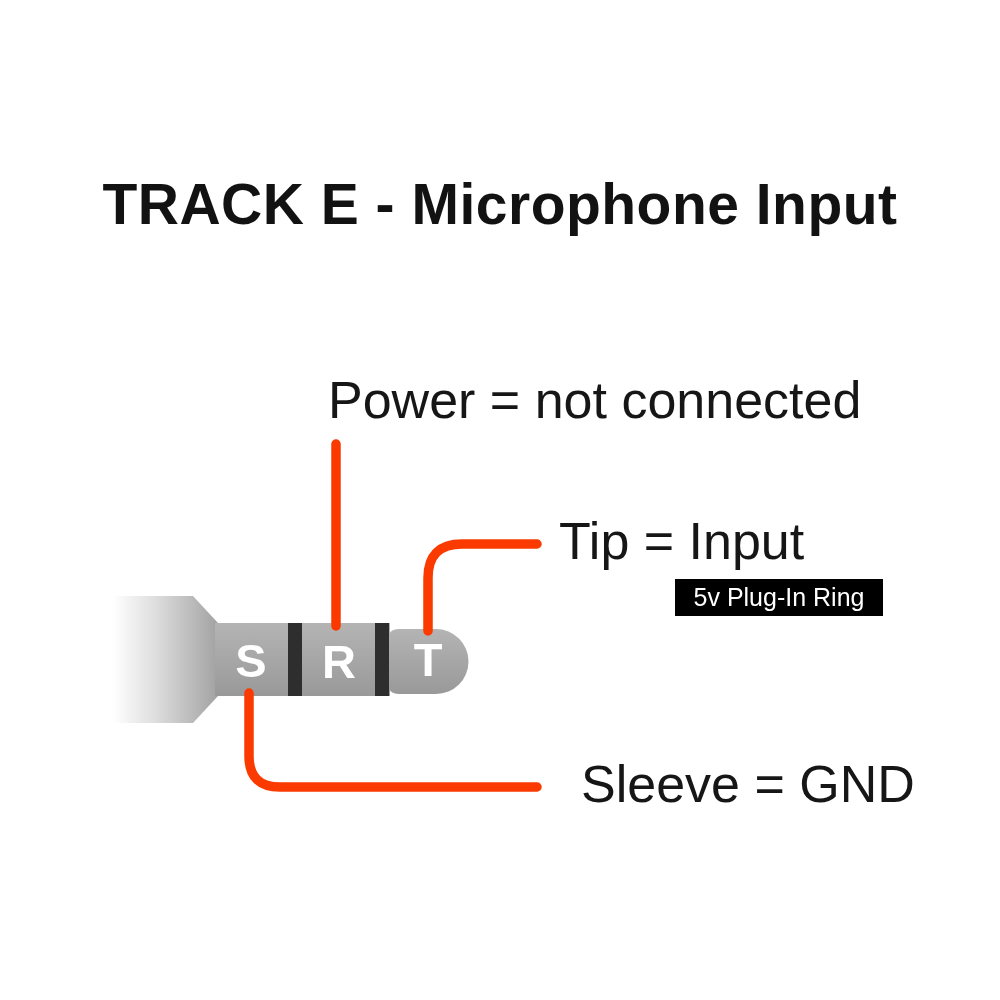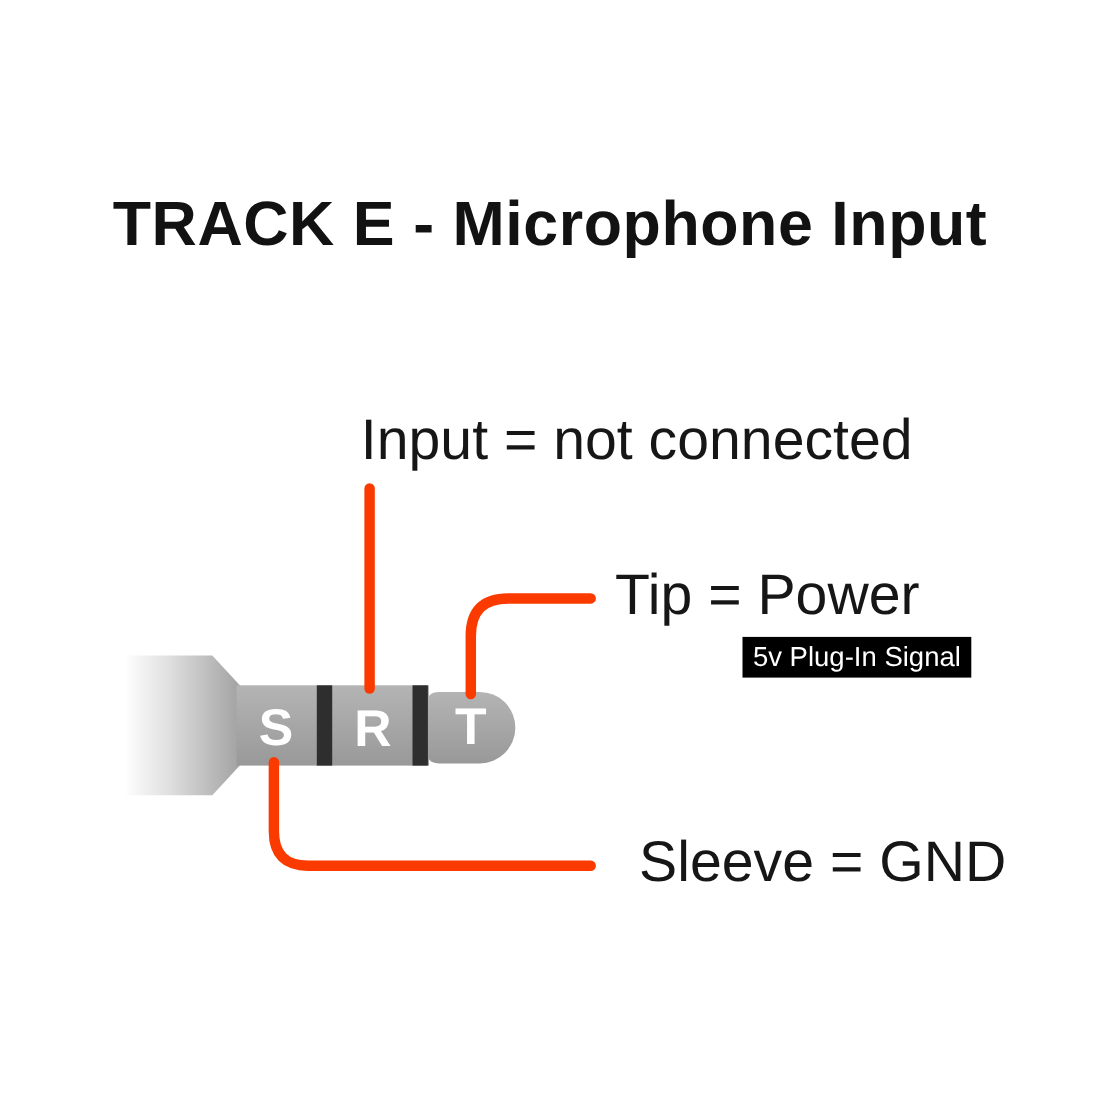--- a/index.html
+++ b/index.html
@@ -92,21 +92,21 @@
 
     <path d="M 336 444 L 336 626" fill="none" stroke-width="9.5" stroke-linecap="round" stroke="#FB3A00"></path>
     <path d="M 428 631 L 428 578 Q 428 544 462 544 L 537 544" fill="none" stroke-width="9.5" stroke-linecap="round" stroke="#FB3A00"></path>
     <path d="M 249 693 L 249 756 Q 249 787 280 787 L 537 787" fill="none" stroke-width="9.5" stroke-linecap="round" stroke="#FB3A00"></path>
 
     <text x="251" y="677" text-anchor="middle" font-family="Liberation Sans, sans-serif" font-size="47" font-weight="700" fill="#FFFFFF">S</text>
     <text x="339" y="678" text-anchor="middle" font-family="Liberation Sans, sans-serif" font-size="47" font-weight="700" fill="#FFFFFF">R</text>
     <text x="428" y="676" text-anchor="middle" font-family="Liberation Sans, sans-serif" font-size="47" font-weight="700" fill="#FFFFFF">T</text>
   </svg>
 
-  <div class="label label-ring">Input = not connected</div>
+  <div class="label label-ring">Power = not connected</div>
 
-  <div class="label label-tip">Tip = Power</div>
+  <div class="label label-tip">Tip = Input</div>
 
-  <div class="badge">5v Plug-In Signal</div>
+  <div class="badge">5v Plug-In Ring</div>
 
   <div class="label label-sleeve">Sleeve = GND</div>
 
 </div>
 
 </body></html>

